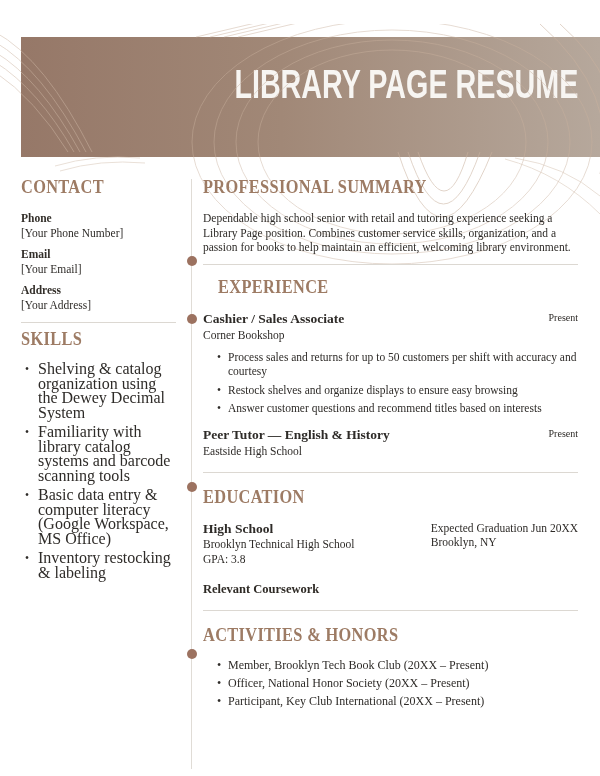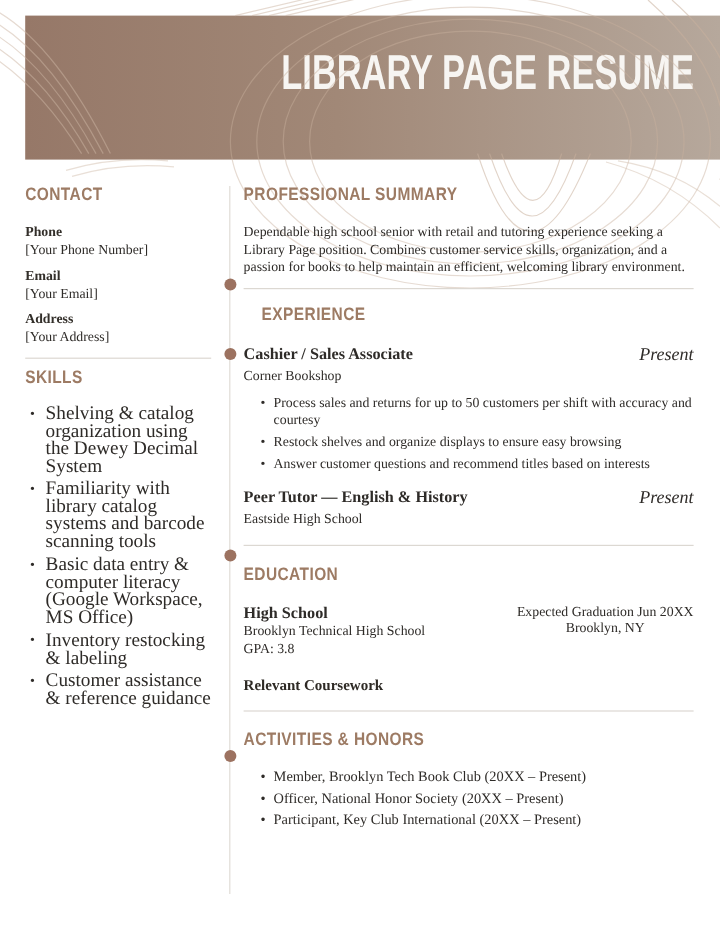--- a/index.html
+++ b/index.html
@@ -1,18 +1,18 @@
 <!DOCTYPE html>
 <html><head>
 <meta charset="utf-8">
 <style>
   * { margin:0; padding:0; box-sizing:border-box; }
   html,body { width:600px; height:776px; background:#ffffff; overflow:hidden; }
   body { font-family:"Liberation Serif", serif; color:#2e2b28; }
-  .page { position:relative; width:600px; height:606px; background:#ffffff; }
+  .page { position:relative; width:600px; height:606px; background:#ffffff;margin-top:24px; }
 
   
   .decor { position:absolute; left:0; top:0; width:600px; height:776px; pointer-events:none; }
 
   
   .band {
     position:absolute; left:21px; top:13px; right:0; height:120px;
     background:linear-gradient(90deg,#967868 0%, #a18877 45%, #b6a89c 100%);
   }
   .band h1 {
@@ -24,22 +24,22 @@
 
   
   .sidebar { position:absolute; left:21px; top:147px; width:158px; }
   .vline { position:absolute; left:191px; top:155px; width:1px; height:590px; background:#e0dcd6; }
   .main { position:absolute; left:203px; top:147px; width:375px; }
 
   .dot { position:absolute; left:186.5px; width:10px; height:10px; border-radius:50%; background:#9c7260; }
   .dot1 { top:232px; } .dot2 { top:290px; } .dot3 { top:458px; } .dot4 { top:625px; }
 
   h2 {
-    font-family:Liberation Sans, sans-serif; font-weight:700;
-    font-size:15px; line-height:16px; color:#9d7b64; letter-spacing:0.4px; white-space:nowrap;
+    font-family:Liberation Serif, serif; font-weight:700;
+    font-size:19px; line-height:16px; color:#9d7b64; letter-spacing:0.4px; white-space:nowrap;
   }
   h2 .cond { display:inline-block; transform:scaleX(0.86); transform-origin:left center; }
 
   .hr { height:1px; background:#dcd8d2; }
 
   
   .sidebar h2 { margin-top:8px; }
   .cfield { margin-top:7px; }
   .cfield:first-of-type { margin-top:16px; }
   .clabel { font-weight:700; font-size:11.5px; line-height:14.5px; color:#332f2a; margin-top:7px; }
@@ -53,31 +53,31 @@
 
   
   .main .summary-h { margin-top:8px; }
   .summary-p { margin-top:16px; font-size:11.5px; line-height:14.5px; color:#2e2b28; }
   .hr-main { margin-top:9px; }
   .exp-h { margin-top:14px;padding-left:15px; }
   .job { margin-top:17px; }
   .job2 { margin-top:12px; }
   .jobrow { display:flex; justify-content:space-between; align-items:flex-start; }
   .jobtitle { font-weight:700; font-size:13.5px; line-height:14px; color:#2e2b28; }
-  .jobdate { font-size:15px; color:#2e2b28;font-style:italic; }
+  .jobdate { font-size:10px; color:#2e2b28; }
   .joborg { font-size:11.5px; line-height:14px; margin-top:2px; color:#2e2b28; }
   .blist { margin-top:8px; }
   .blist li { position:relative; padding-left:25px; font-size:11.5px; line-height:14.5px; margin-bottom:4px; }
   .blist li::before { content:"•"; position:absolute; left:14px; top:0; color:#2e2b28; }
   .hr2 { margin-top:14px; }
   .edu-h { margin-top:16px; }
   .edurow { margin-top:16px; display:flex; justify-content:space-between; }
   .eduleft .school-label { font-weight:700; font-size:13.5px; line-height:15px; }
   .eduleft .school-name, .eduleft .gpa { font-size:11.5px; line-height:14px; margin-top:1px; }
-  .eduright { text-align:center; font-size:11.5px; line-height:14px; }
+  .eduright { text-align:left; font-size:11.5px; line-height:14px; }
   .coursework { margin-top:16px; }
   .cw-h { font-weight:700; font-size:12.5px; line-height:15px; color:#2e2a25; }
   .cw-list { margin-top:3px; }
   .cw-list li { position:relative; padding-left:25px; font-size:11.5px; line-height:15.5px; color:#595148; }
   .cw-list li::before { content:"•"; position:absolute; left:14px; top:0; color:#595148; }
   .hr3 { margin-top:13px; }
   .act-h { margin-top:16px; }
   .act-list { margin-top:15px; }
   .act-list li { position:relative; padding-left:25px; font-size:12px; line-height:15px; margin-bottom:3px; }
   .act-list li::before { content:"•"; position:absolute; left:14px; top:0; color:#2e2b28; }
@@ -147,21 +147,20 @@
     </div>
 
     <div class="hr"></div>
 
     <h2 class="skills-h"><span class="cond">SKILLS</span></h2>
     <ul class="skills-list">
       <li>Shelving &amp; catalog organization using the Dewey Decimal System</li>
       <li>Familiarity with library catalog systems and barcode scanning tools</li>
       <li>Basic data entry &amp; computer literacy (Google Workspace, MS Office)</li>
       <li>Inventory restocking &amp; labeling</li>
-      <li>Customer assistance &amp; reference guidance</li>
     </ul>
   </aside>
 
   <main class="main">
 
     <h2 class="summary-h"><span class="cond">PROFESSIONAL SUMMARY</span></h2>
     <p class="summary-p">Dependable high school senior with retail and tutoring experience seeking a Library Page position. Combines customer service skills, organization, and a passion for books to help maintain an efficient, welcoming library environment.</p>
 
     <div class="hr hr-main"></div>
 

